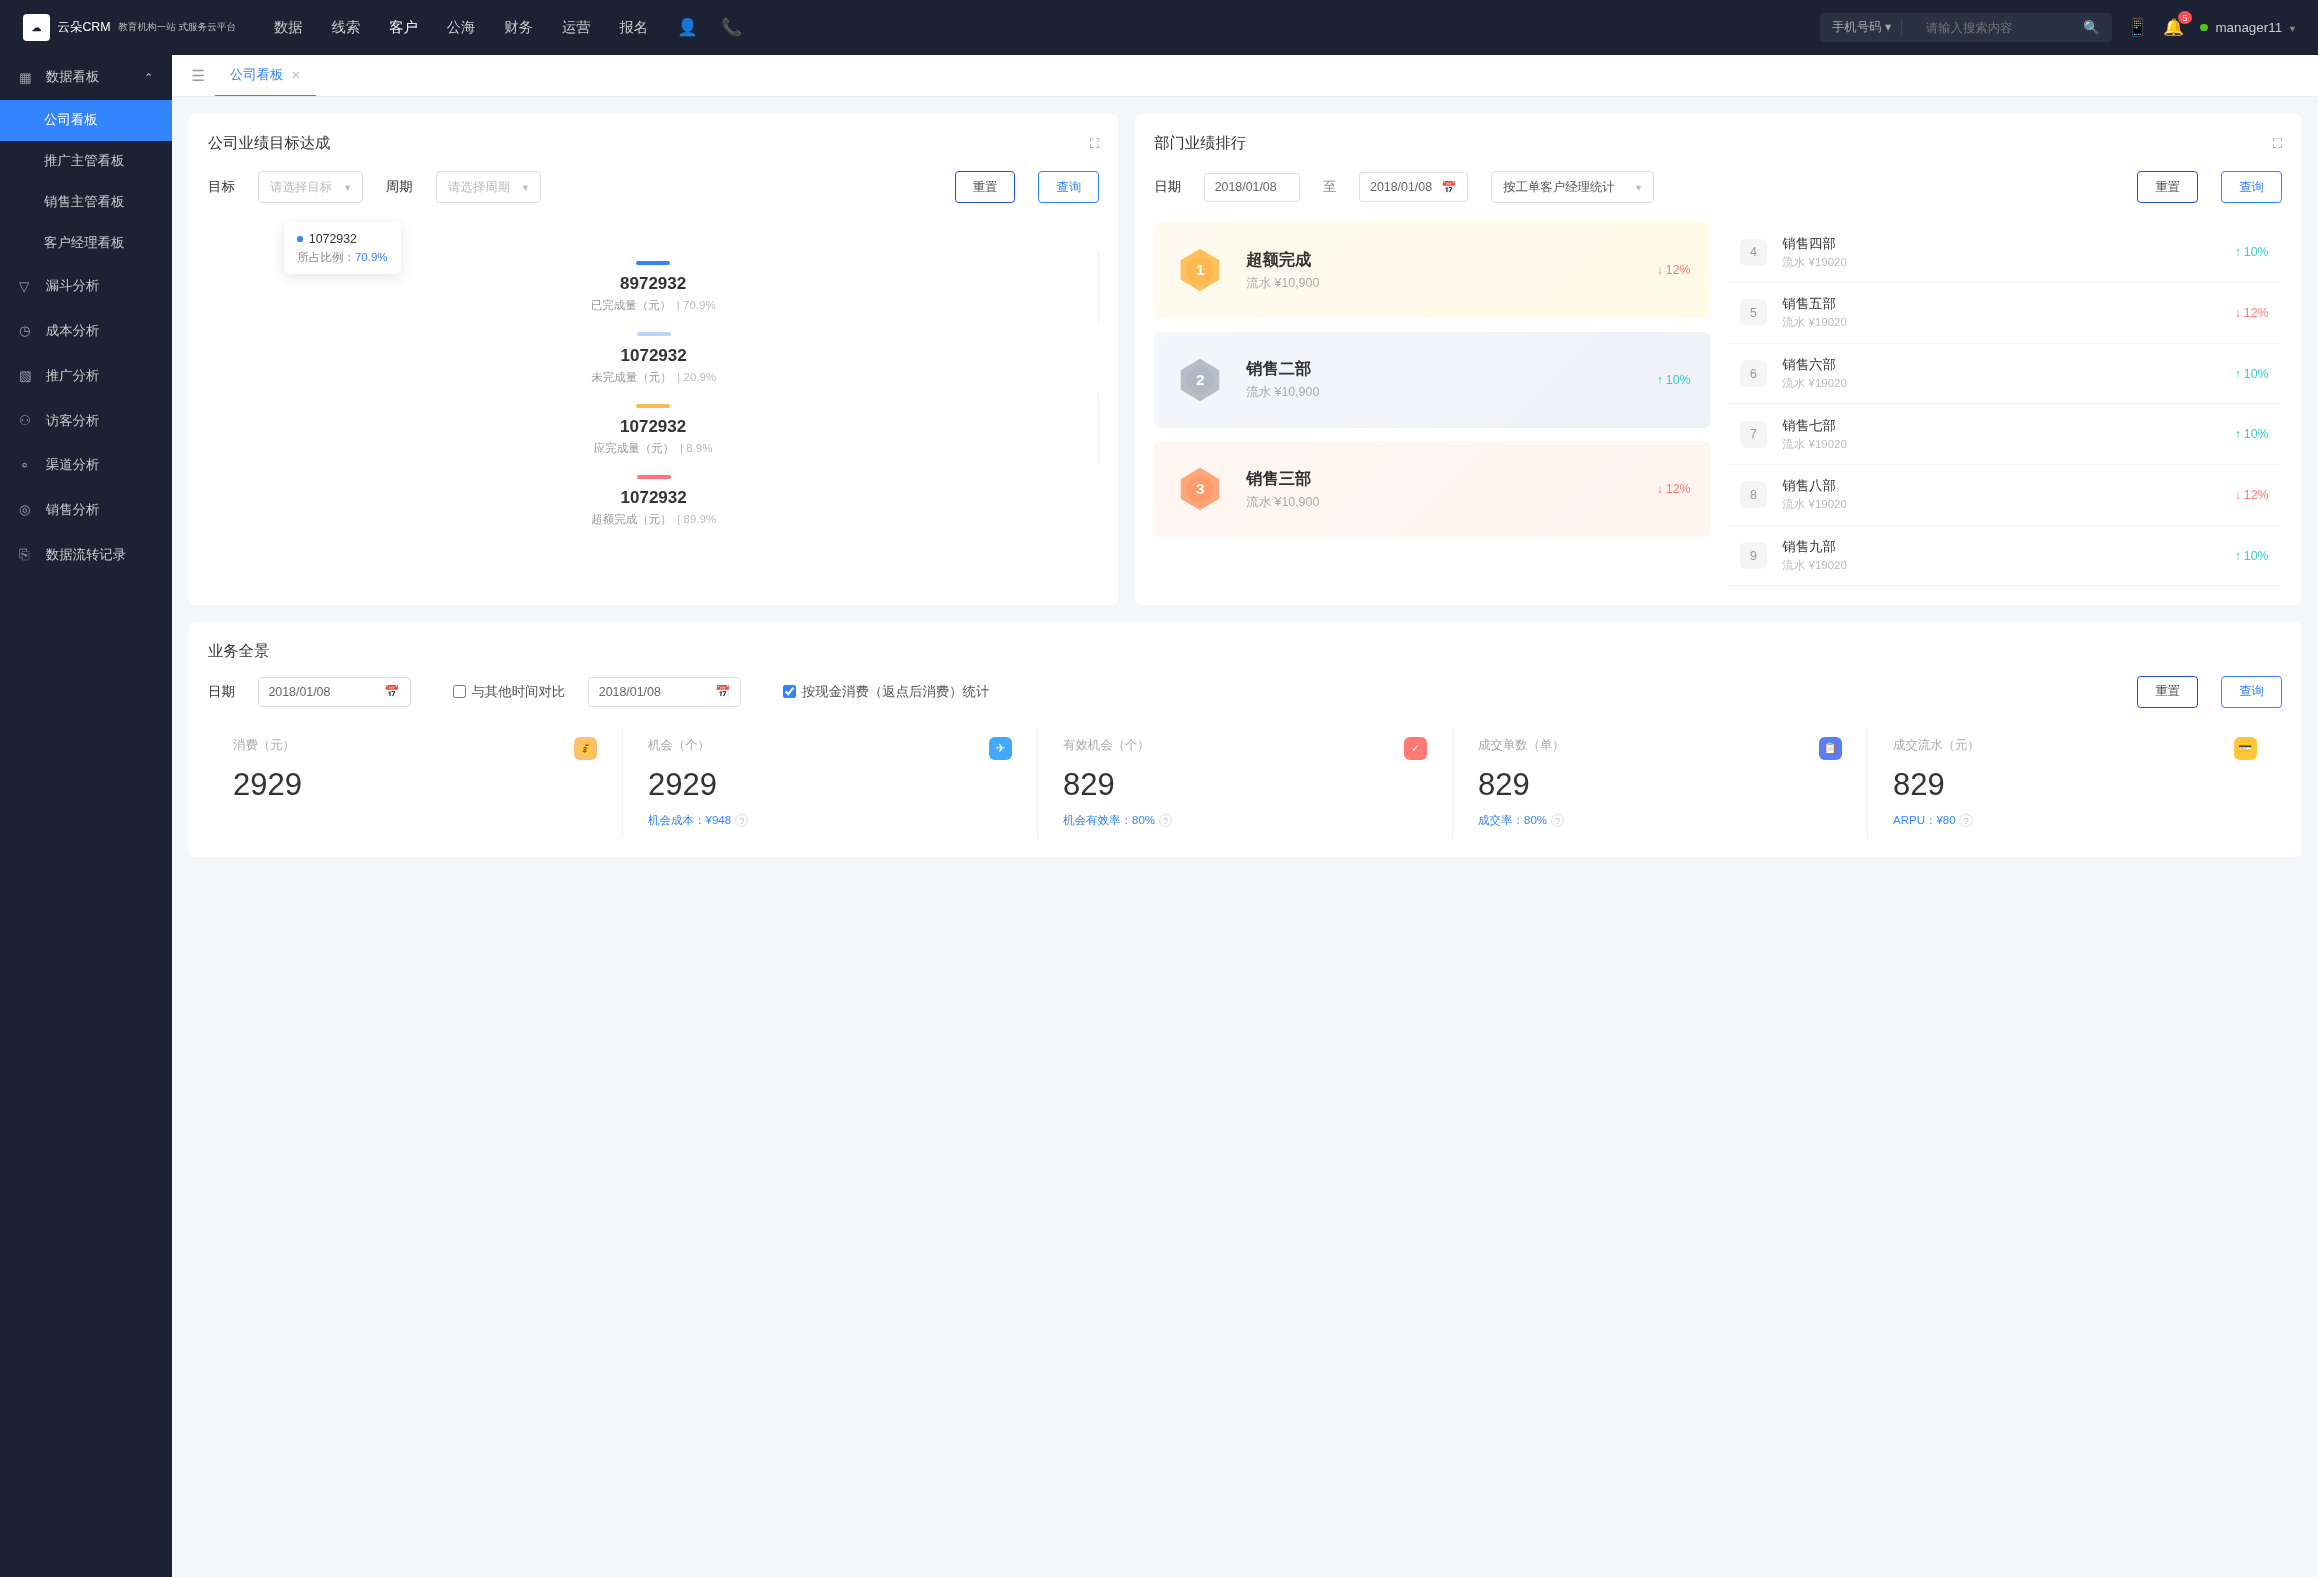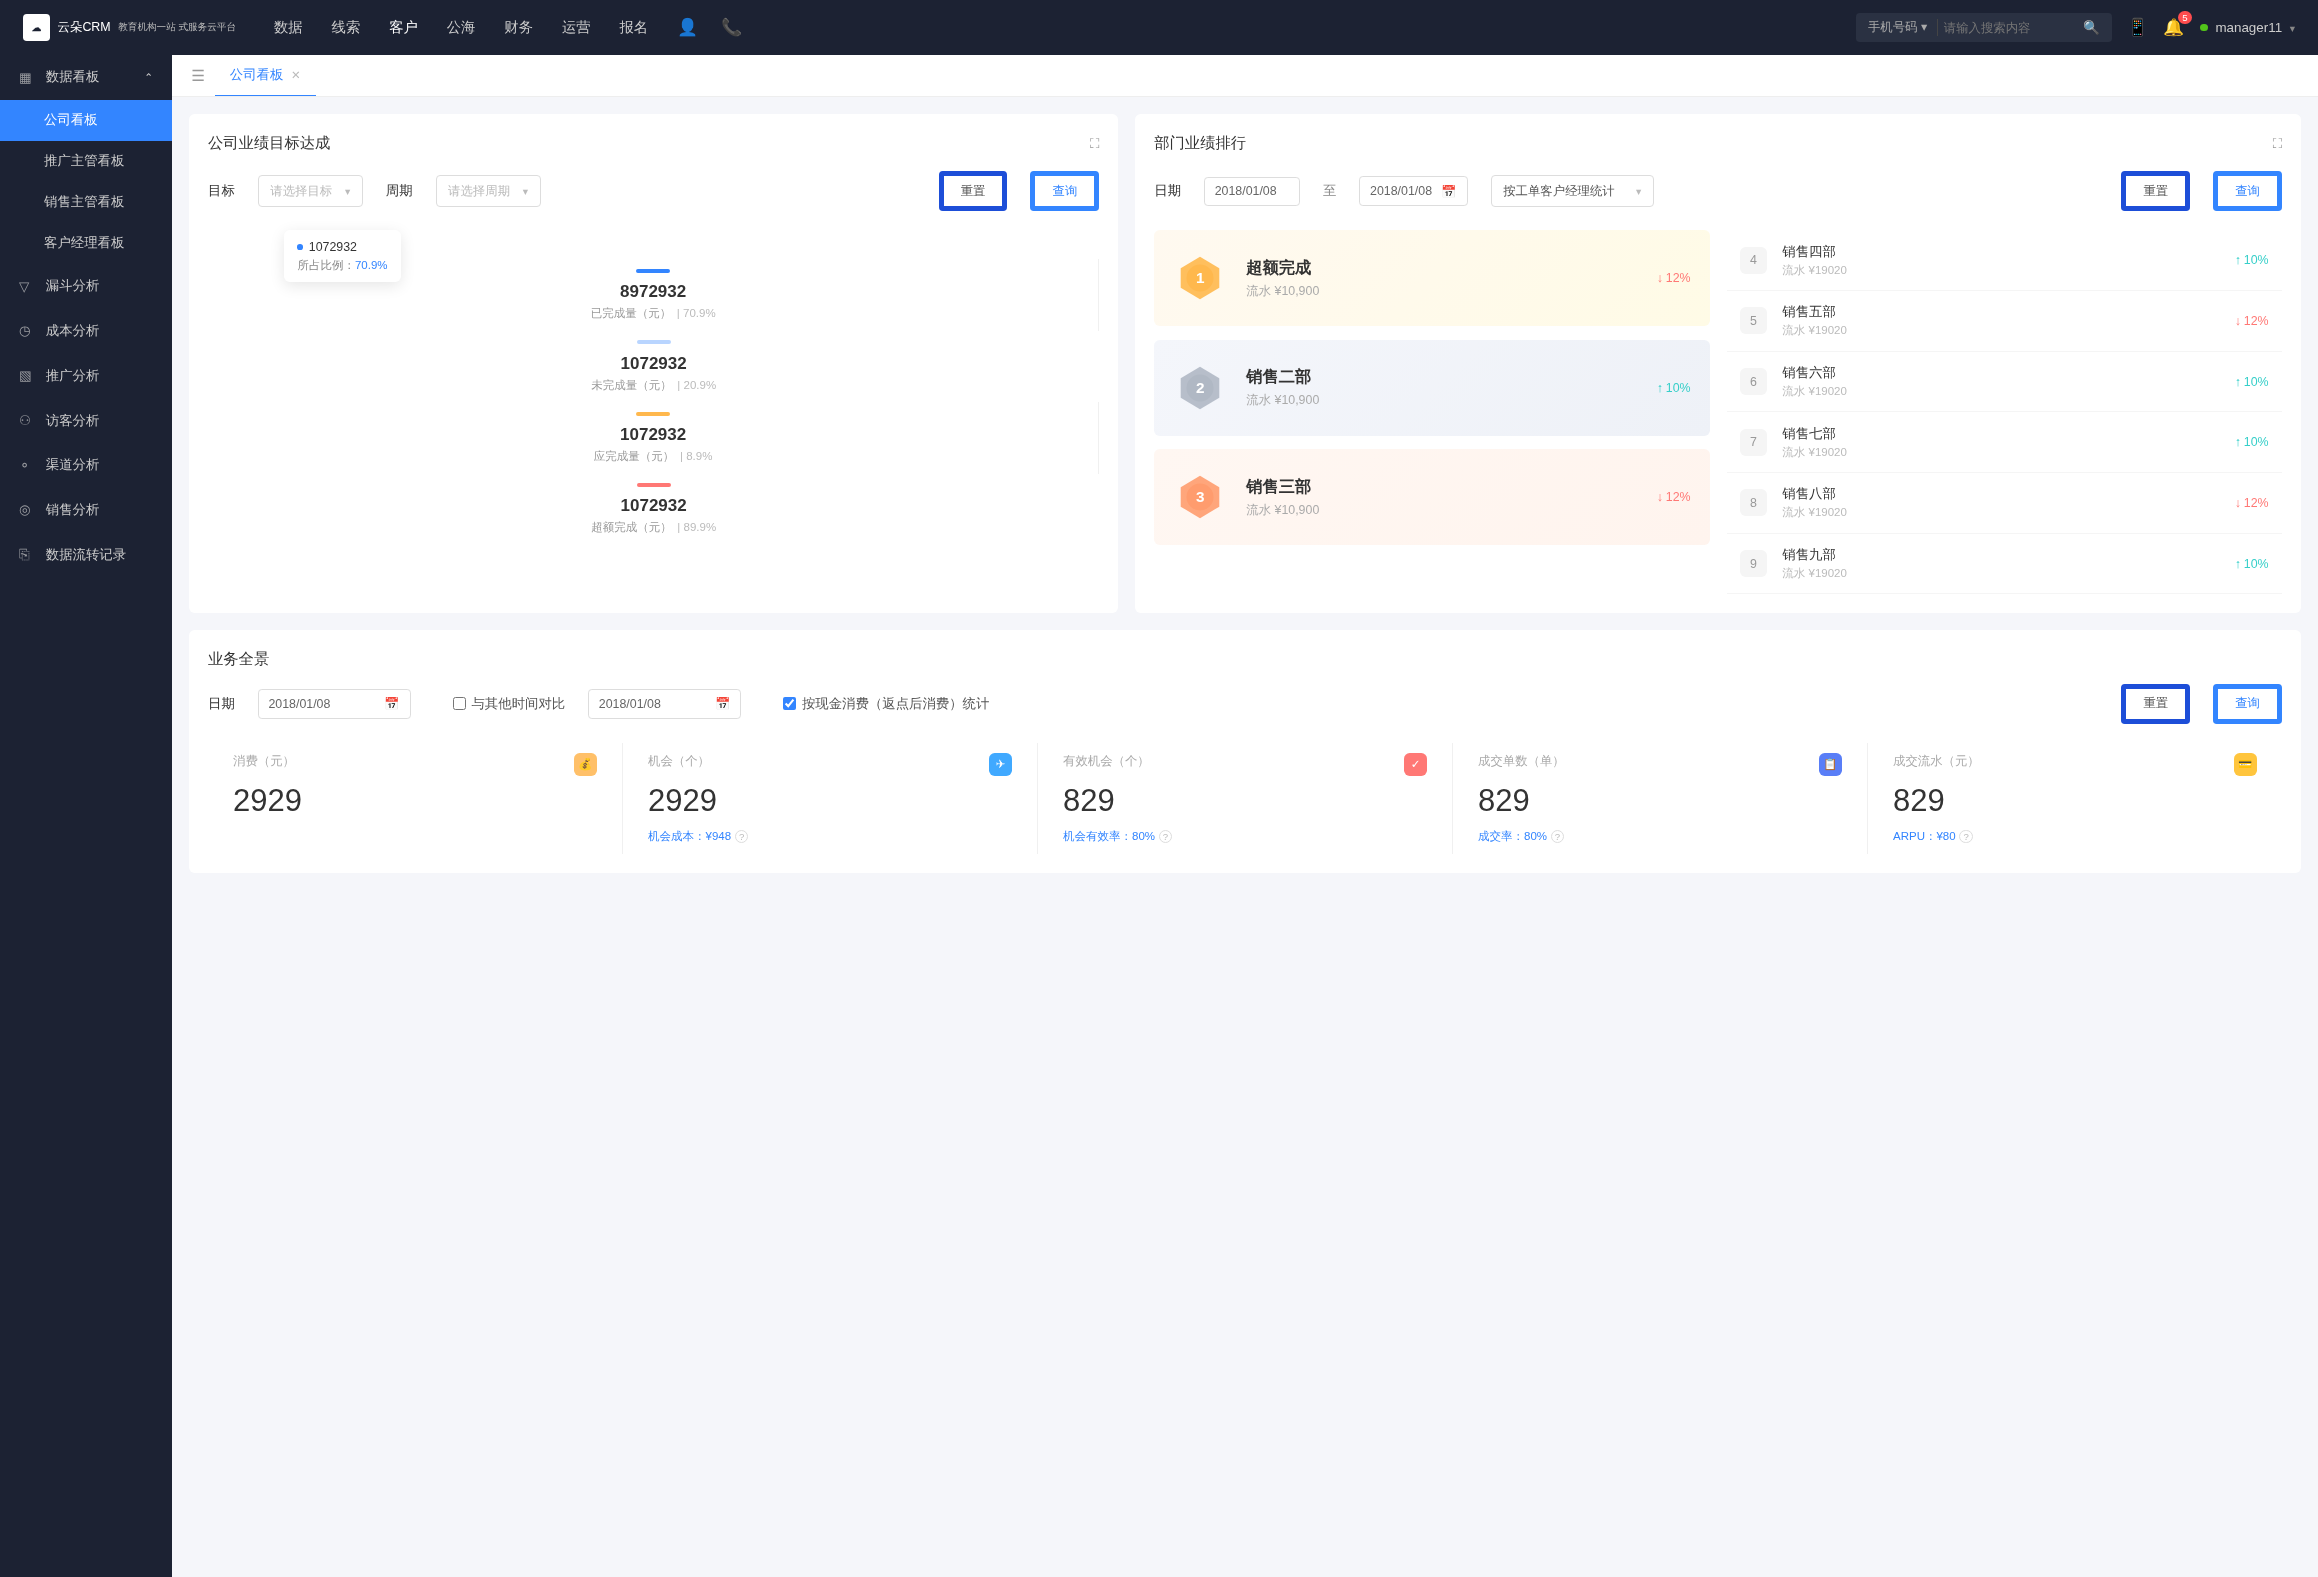--- a/index.html
+++ b/index.html
@@ -7,21 +7,21 @@
 .header{height:55px;background:#1c2233;display:flex;align-items:center;padding:0 23px;color:#fff}
 .logo{display:flex;align-items:center;gap:7.6px;min-width:153px}
 .logo-icon{width:27px;height:27px;background:#fff;border-radius:3.8px;display:flex;align-items:center;justify-content:center;color:#1c2233;font-weight:bold;font-size:9.6px}
 .logo-txt{font-size:9.6px;color:#bbb;line-height:1.3}
 .nav{display:flex;gap:29px;margin-left:38px}
 .nav a{color:#ccc;text-decoration:none;font-size:14.3px;cursor:pointer}
 .nav a.active{color:#fff}
 .header-icons{display:flex;gap:23px;margin-left:29px;align-items:center}
 .hdr-ico{color:#888;cursor:pointer;font-size:17px}
 .search-wrap{margin-left:auto;display:flex;align-items:center;gap:15.3px}
-.search-box{display:flex;align-items:center;background:#2a3142;border-radius:3.8px;padding:5.7px 11.5px;gap:6px}
+.search-box{display:flex;align-items:center;background:#2a3142;border-radius:3.8px;padding:5.7px 11.5px;gap:24px}
 .search-sel{color:#aaa;font-size:12.4px;border-right:1px solid #444;padding-right:9.6px;cursor:pointer}
 .search-inp{background:none;border:none;color:#ccc;outline:none;width:134px;font-size:12.4px}
 .search-btn{color:#888;cursor:pointer}
 .bell{position:relative;color:#888;cursor:pointer;font-size:17px}
 .badge{position:absolute;top:-5.7px;right:-7.6px;background:#ff4d4f;color:#fff;border-radius:7.6px;font-size:9.6px;padding:1px 4.8px}
 .user{display:flex;align-items:center;gap:7.6px;color:#ccc;cursor:pointer}
 .user-dot{width:7.6px;height:7.6px;background:#52c41a;border-radius:50%}
 .layout{display:flex;height:calc(100vh - 55px)}
 .sidebar{width:172px;background:#1c2233;color:#ccc;overflow-y:auto}
 .side-group{padding:13.4px 19px;display:flex;align-items:center;justify-content:space-between;cursor:pointer;font-size:13.4px}
@@ -38,21 +38,21 @@
 .main{padding:17px;display:flex;flex-direction:column;gap:17px}
 .row{display:flex;gap:17px}
 .card{background:#fff;border-radius:5.7px;padding:19px;flex:1}
 .card-hd{display:flex;justify-content:space-between;align-items:center;margin-bottom:17px}
 .card-title{font-size:15.3px;font-weight:500;color:#333}
 .expand-ico{color:#999;cursor:pointer;font-size:13.4px}
 .filters{display:flex;align-items:center;gap:23px;margin-bottom:19px}
 .flabel{font-size:13.4px;color:#333}
 .sel{border:1px solid #ddd;border-radius:4px;padding:6.7px 11.5px;display:flex;align-items:center;justify-content:space-between;min-width:105px;cursor:pointer;color:#bbb;font-size:12.4px;background:#fff}
 .sel .chev{color:#bbb;font-size:10.5px}
-.btn{border:5px solid #1d4ed8;background:#fff;border-radius:3.8px;padding:6.7px 17px;cursor:pointer;font-size:12.4px;color:#555}
+.btn{border:1px solid #1d4ed8;background:#fff;border-radius:3.8px;padding:6.7px 17px;cursor:pointer;font-size:12.4px;color:#555}
 .btn.primary{border-color:#3385ff;color:#3385ff}
 .target-chart{display:flex;flex-direction:column;align-items:center;position:relative}
 .tooltip{position:absolute;left:76px;top:0;background:#fff;box-shadow:0 3.8px 15.3px rgba(0,0,0,.1);border-radius:5.7px;padding:9.6px 13.4px;font-size:12.4px;z-index:2}
 .tip-row{display:flex;align-items:center;gap:5.7px;color:#333;margin-bottom:3.8px}
 .tip-dot{width:5.7px;height:5.7px;background:#3385ff;border-radius:50%}
 .tip-row2{color:#888;font-size:11.5px}
 .tip-val{color:#3385ff}
 .donut{position:relative;width:191px;height:191px;margin-bottom:9.6px}
 .donut svg{transform:rotate(-90deg)}
 .donut-center{position:absolute;inset:0;display:flex;flex-direction:column;align-items:center;justify-content:center}

